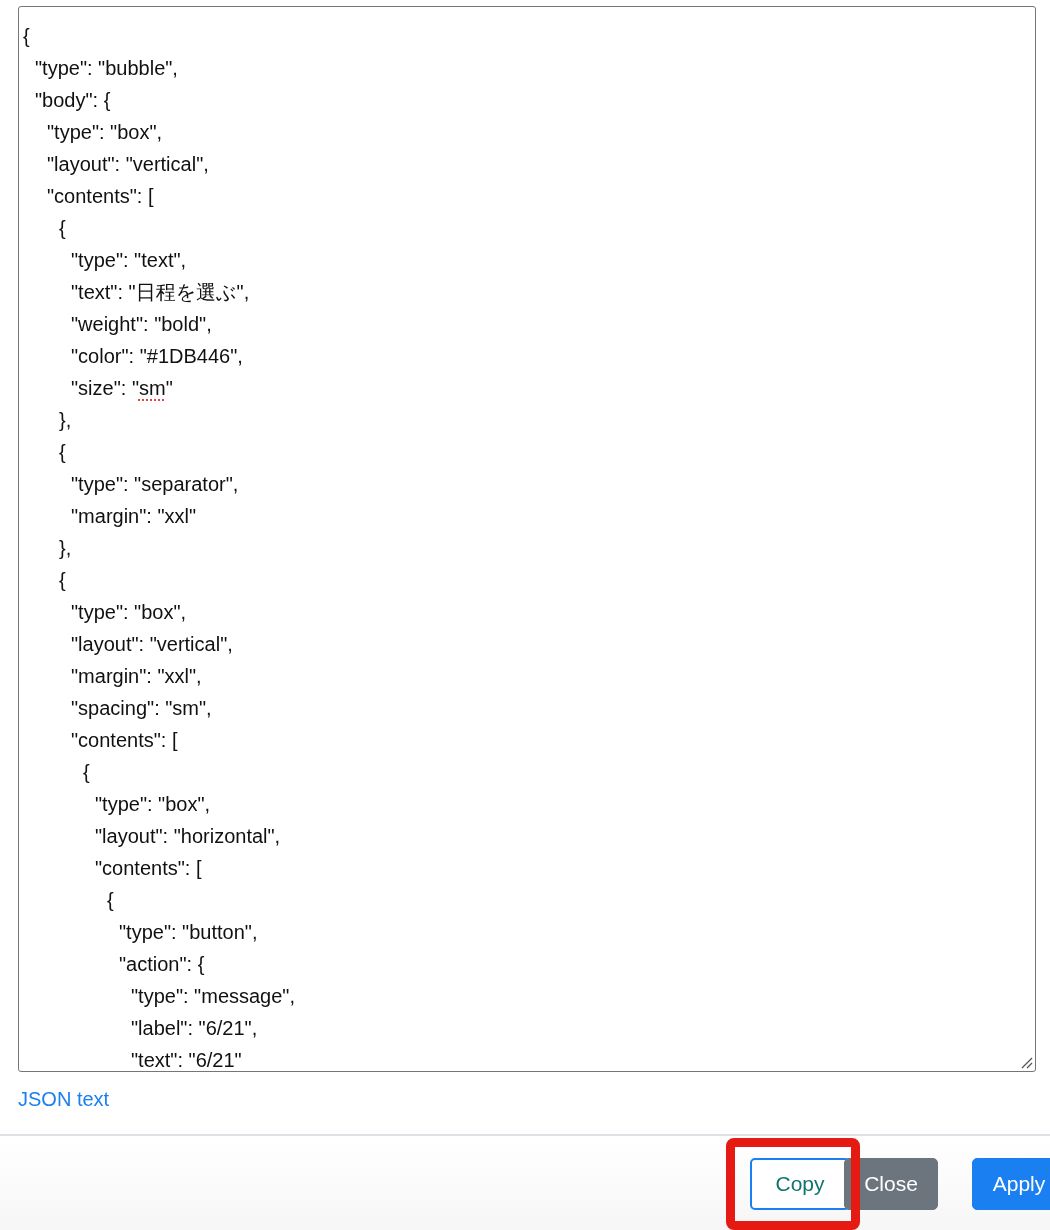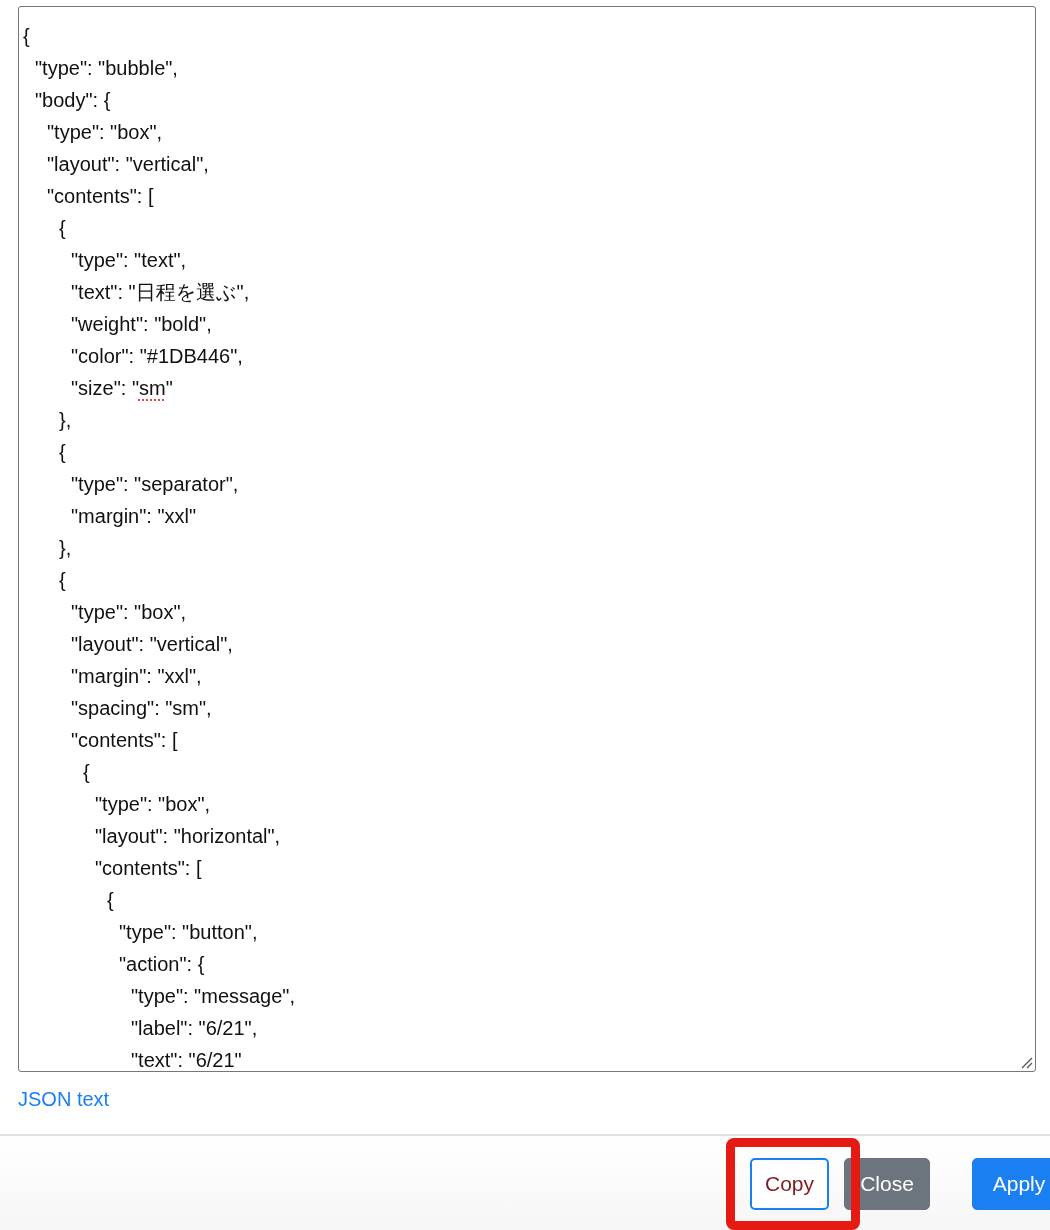--- a/index.html
+++ b/index.html
@@ -82,28 +82,28 @@
       font-size: 21px;
       font-family: "Liberation Sans", "DejaVu Sans", sans-serif;
       box-sizing: border-box;
       display: flex;
       align-items: center;
       justify-content: center;
       cursor: pointer;
     }
     .btn-copy {
       left: 750px;
-      width: 79px;
+      width: 100px;
       background: #fff;
       border: 2px solid #1a7ff0;
-      color: #7f1d1d;
+      color: #0f766e;
     }
     .btn-close {
       left: 844px;
-      width: 86px;
+      width: 94px;
       background: #6c757d;
       border: 1px solid #6c757d;
       color: #fff;
     }
     .btn-apply {
       left: 944px;
       width: 94px;
       background: #1a7ff0;
       border: 1px solid #1a7ff0;
       color: #fff;

